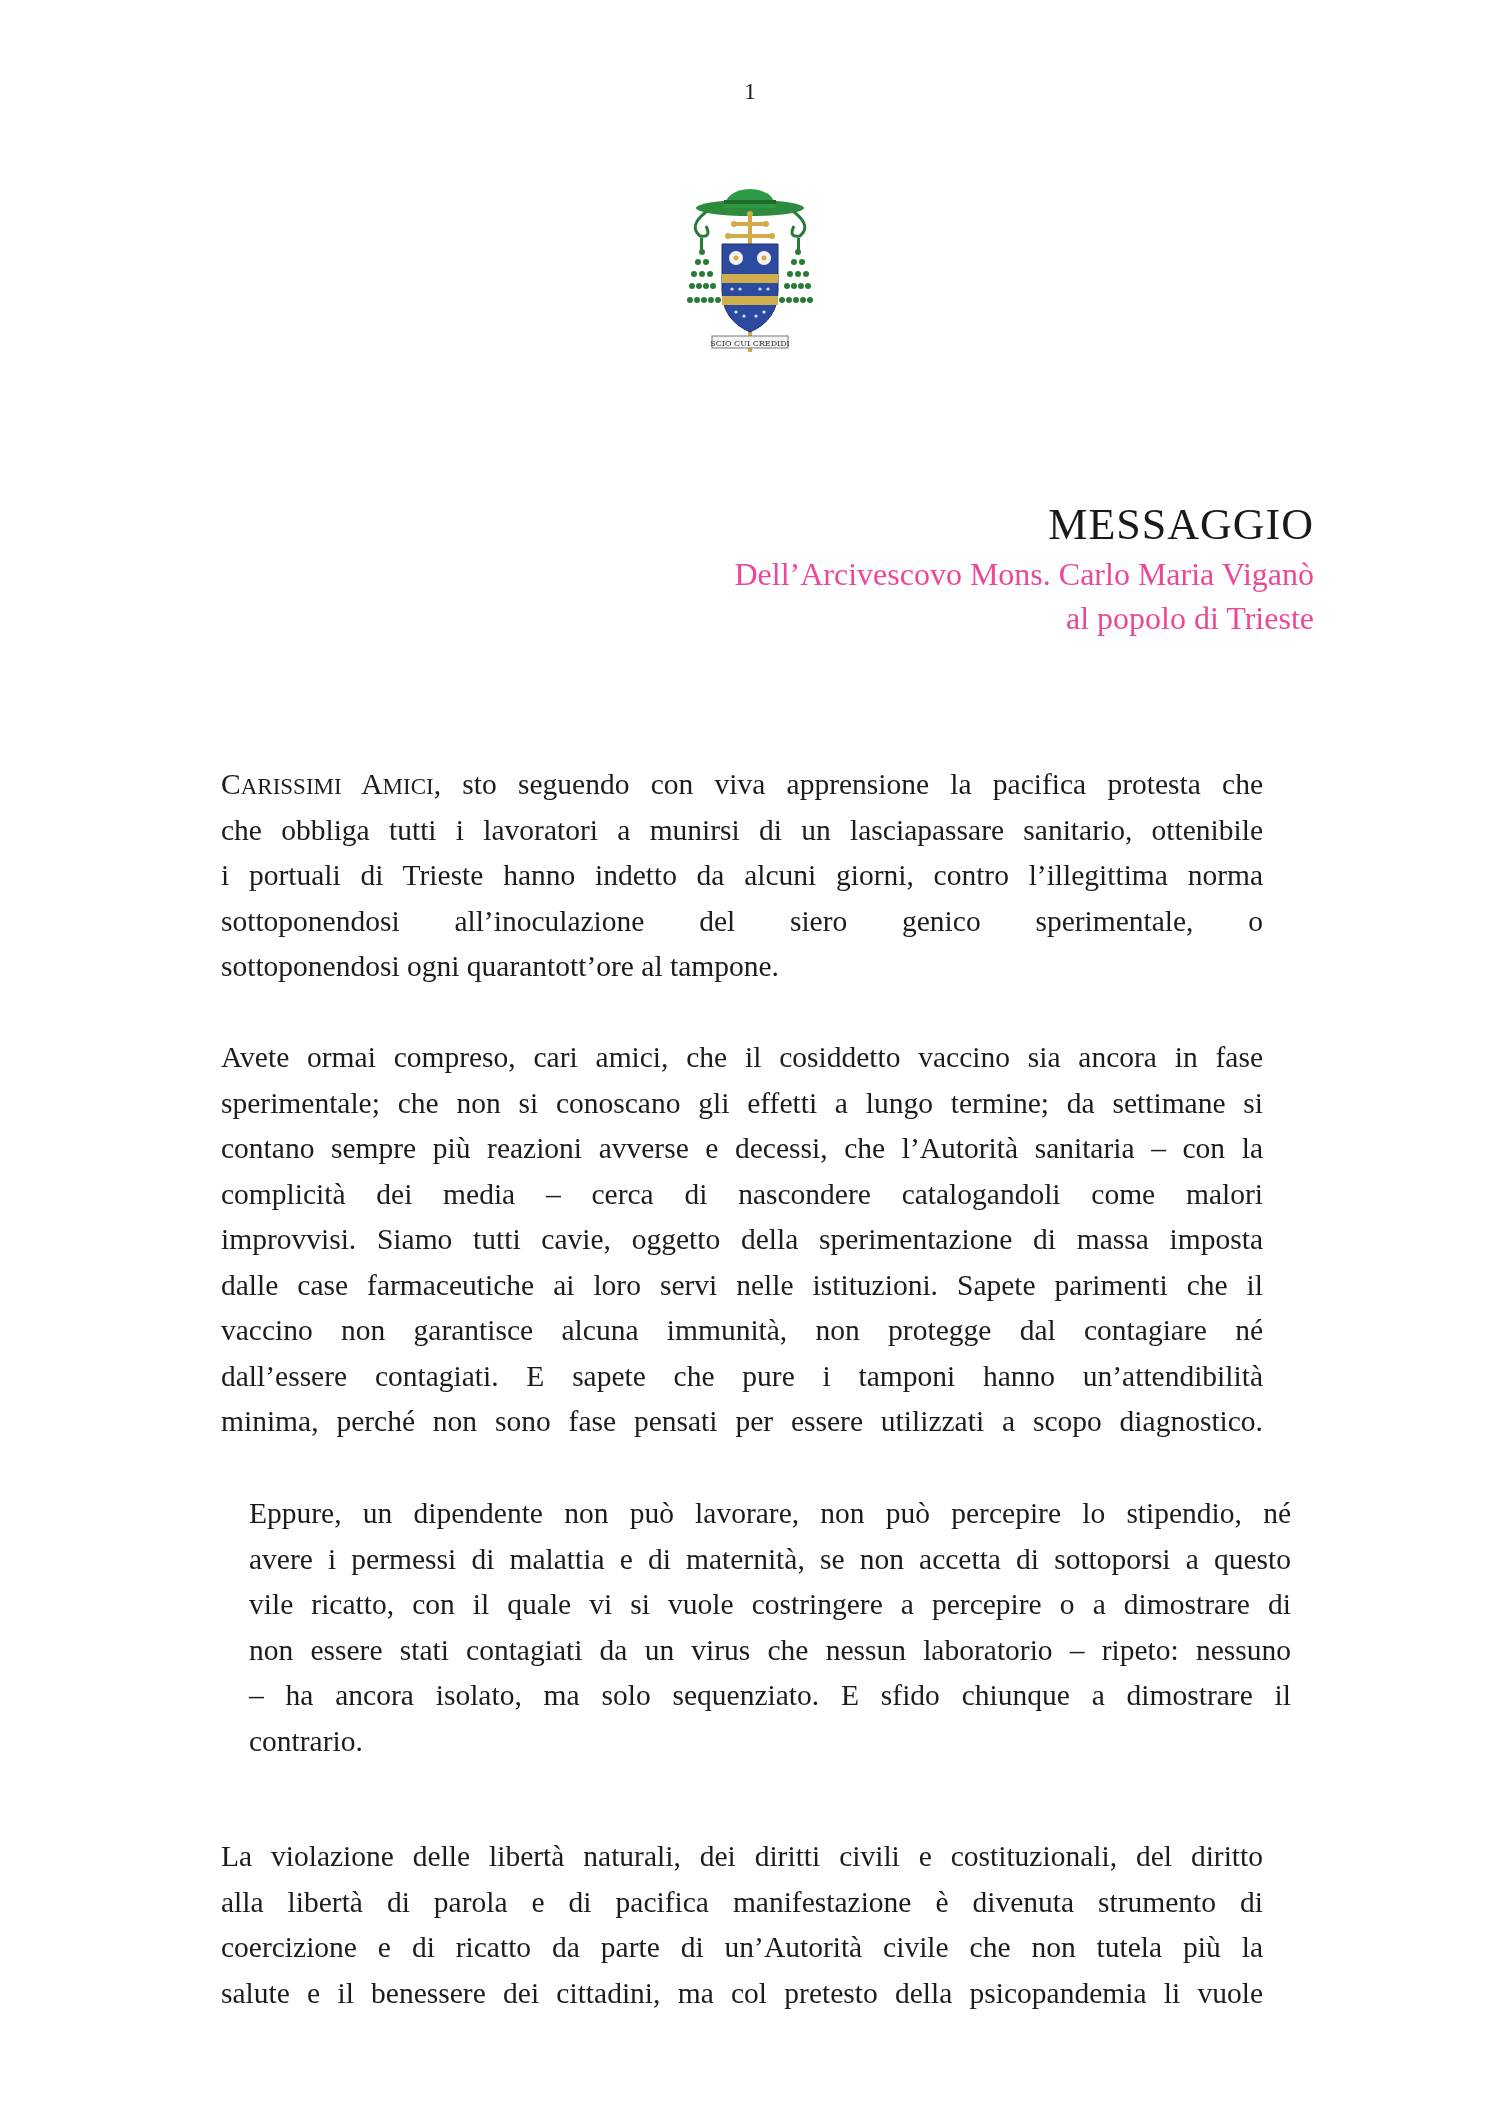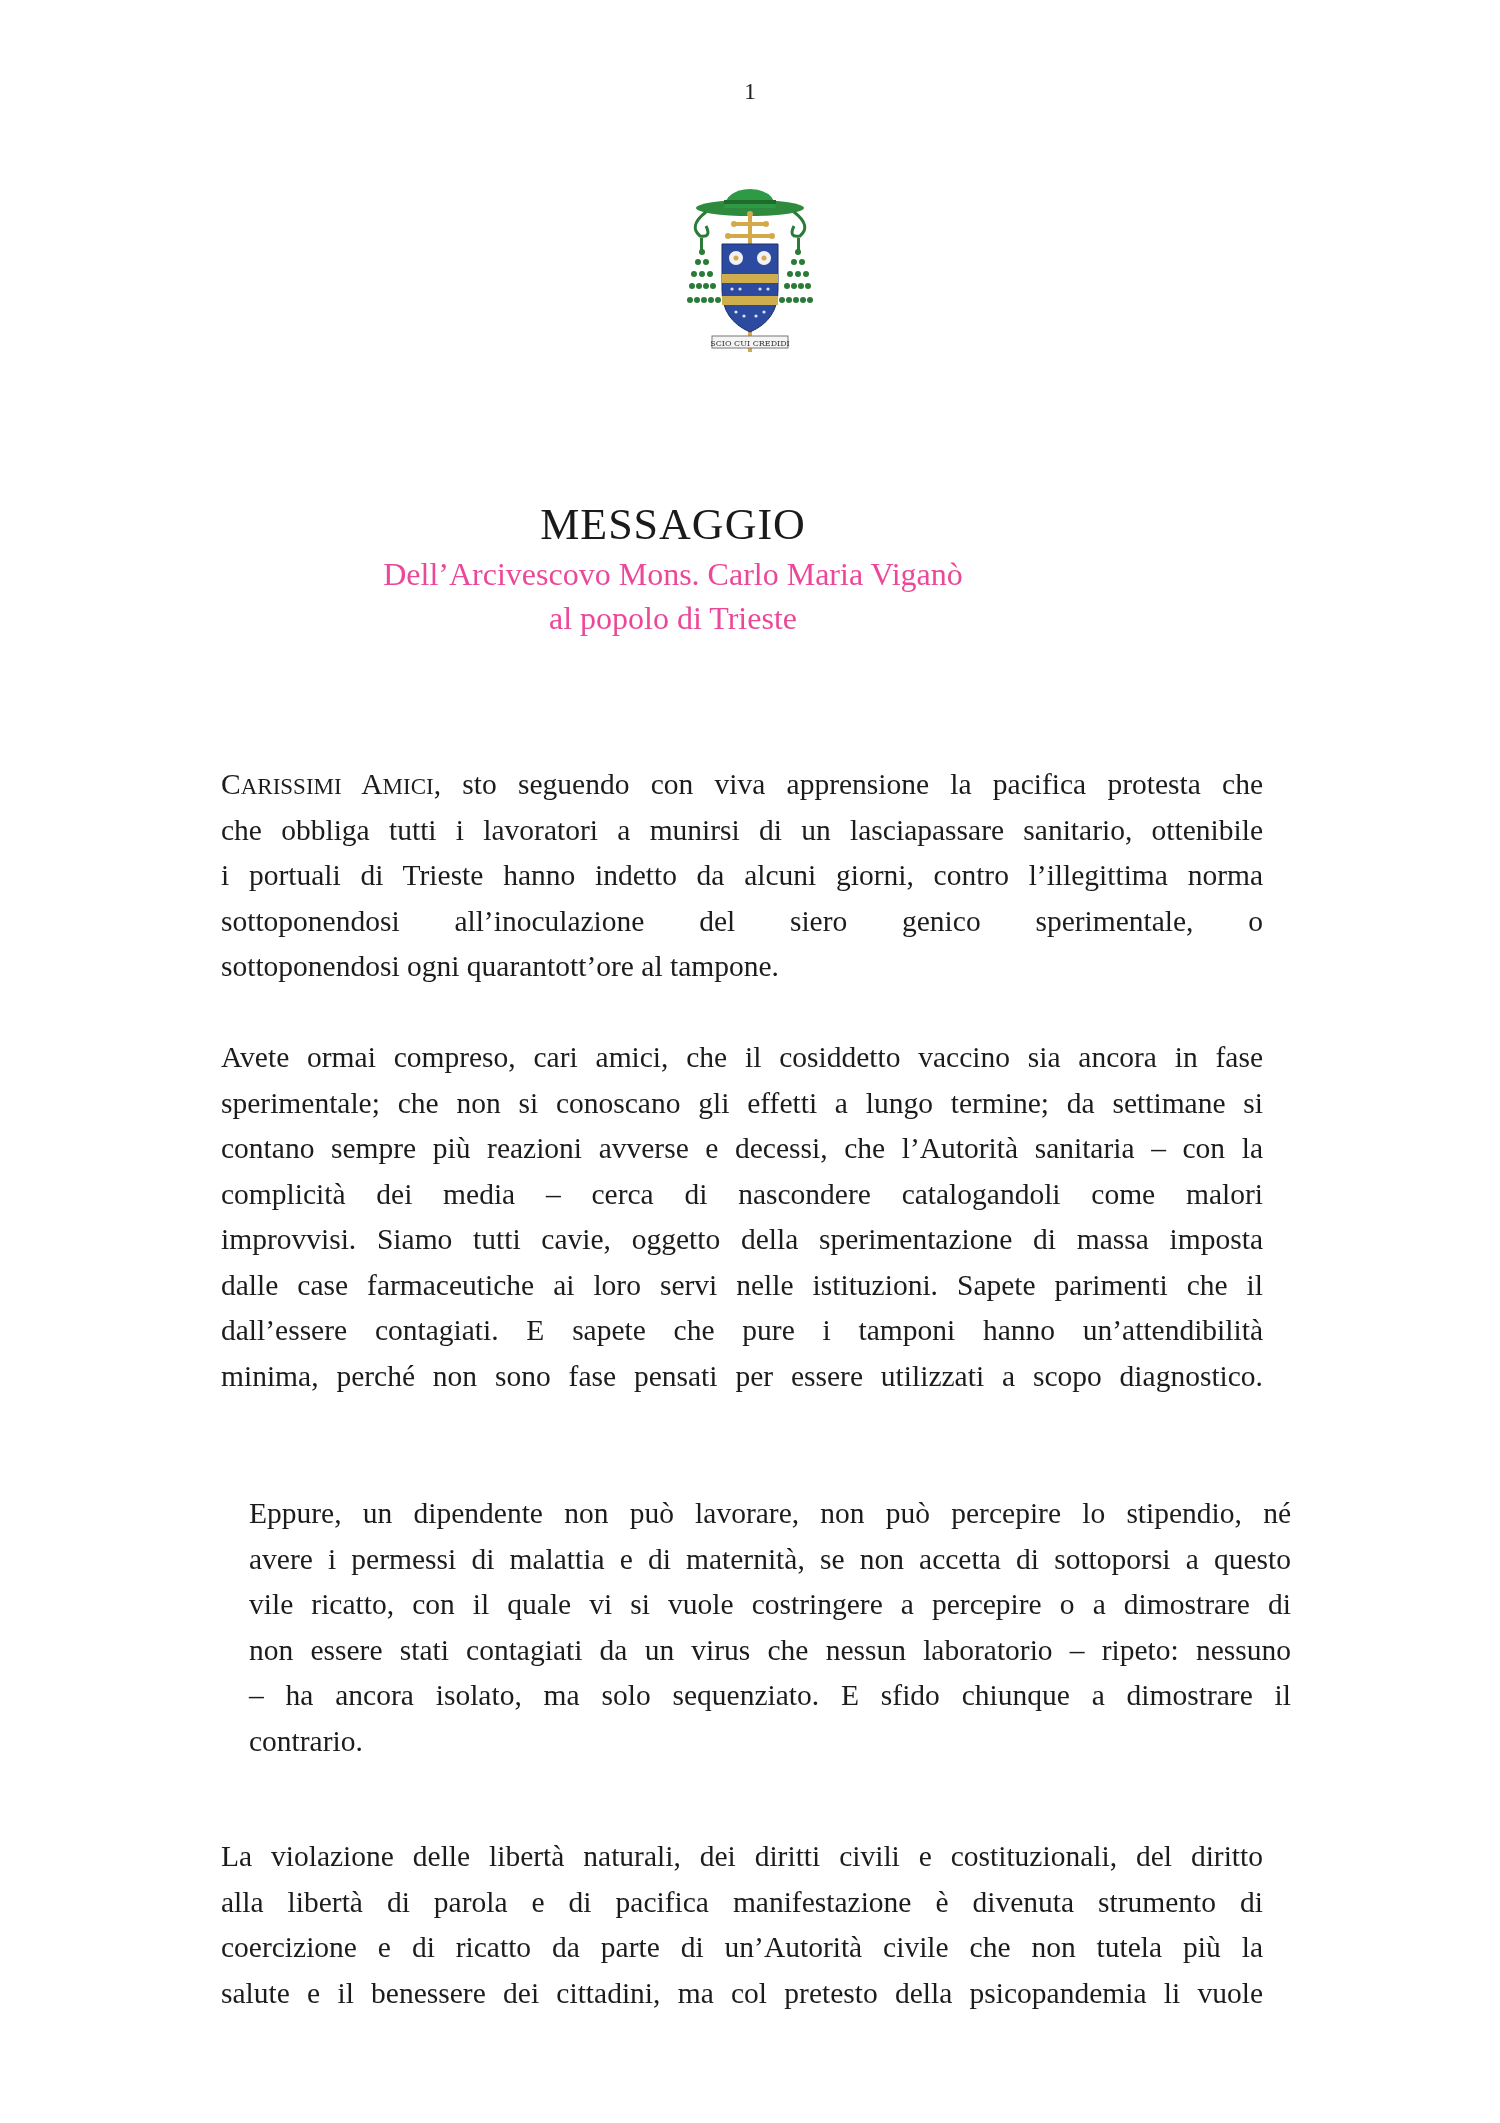--- a/index.html
+++ b/index.html
@@ -8,21 +8,21 @@
       font-family: "Liberation Serif", "DejaVu Serif", serif;
       color: #1a1a1a;
     }
     .page-number {
       position: absolute; top: 78px; left: 0; width: 1500px;
       text-align: center; font-size: 24px; color: #222;
     }
     .crest {
       position: absolute; left: 684px; top: 186px; width: 132px; height: 175px;
     }
-    .title-block { position: absolute; top: 498px; left: 16px; width: 1314px; text-align: center; }
+    .title-block { position: absolute; top: 498px; left: 0; width: 1314px; text-align: right; }
     .title { font-size: 44px; letter-spacing: 1px; line-height: 54px; color: #1a1a1a; }
     .subtitle { font-size: 32px; line-height: 44px; color: #ec4899; }
     .body-text {
       position: absolute; left: 221px; width: 1042px;
       font-size: 29.5px; line-height: 45.5px; color: #1c1c1c;
     }
     .line { display: block; white-space: nowrap; text-align: justify; text-align-last: justify; height: 45.5px; }
     .line.last { text-align-last: left; }
     .sc-big { font-size: 29.5px; }
     .sc-small { font-size: 23px; }
@@ -130,20 +130,21 @@
   <span class="line last">sottoponendosi ogni quarantott’ore al tampone.</span>
 </div>
 
 <div class="body-text para-2">
   <span class="line">Avete ormai compreso, cari amici, che il cosiddetto vaccino sia ancora in fase</span>
   <span class="line">sperimentale; che non si conoscano gli effetti a lungo termine; da settimane si</span>
   <span class="line">contano sempre più reazioni avverse e decessi, che l’Autorità sanitaria – con la</span>
   <span class="line">complicità dei media – cerca di nascondere catalogandoli come malori</span>
   <span class="line">improvvisi. Siamo tutti cavie, oggetto della sperimentazione di massa imposta</span>
   <span class="line">dalle case farmaceutiche ai loro servi nelle istituzioni. Sapete parimenti che il</span>
+  <span class="line">vaccino non garantisce alcuna immunità, non protegge dal contagiare né</span>
   <span class="line">dall’essere contagiati. E sapete che pure i tamponi hanno un’attendibilità</span>
   <span class="line">minima, perché non sono fase pensati per essere utilizzati a scopo diagnostico.</span>
 </div>
 
 <div class="body-text para-3">
   <span class="line">Eppure, un dipendente non può lavorare, non può percepire lo stipendio, né</span>
   <span class="line">avere i permessi di malattia e di maternità, se non accetta di sottoporsi a questo</span>
   <span class="line">vile ricatto, con il quale vi si vuole costringere a percepire o a dimostrare di</span>
   <span class="line">non essere stati contagiati da un virus che nessun laboratorio – ripeto: nessuno</span>
   <span class="line">– ha ancora isolato, ma solo sequenziato. E sfido chiunque a dimostrare il</span>

